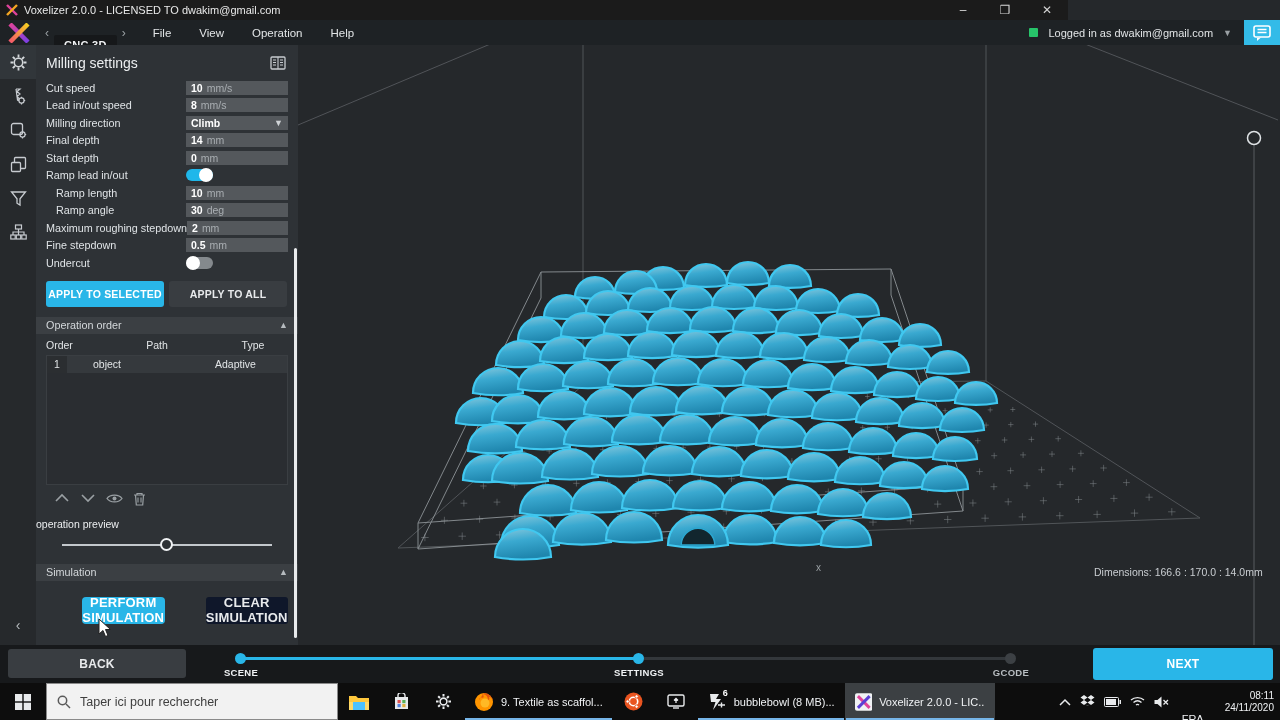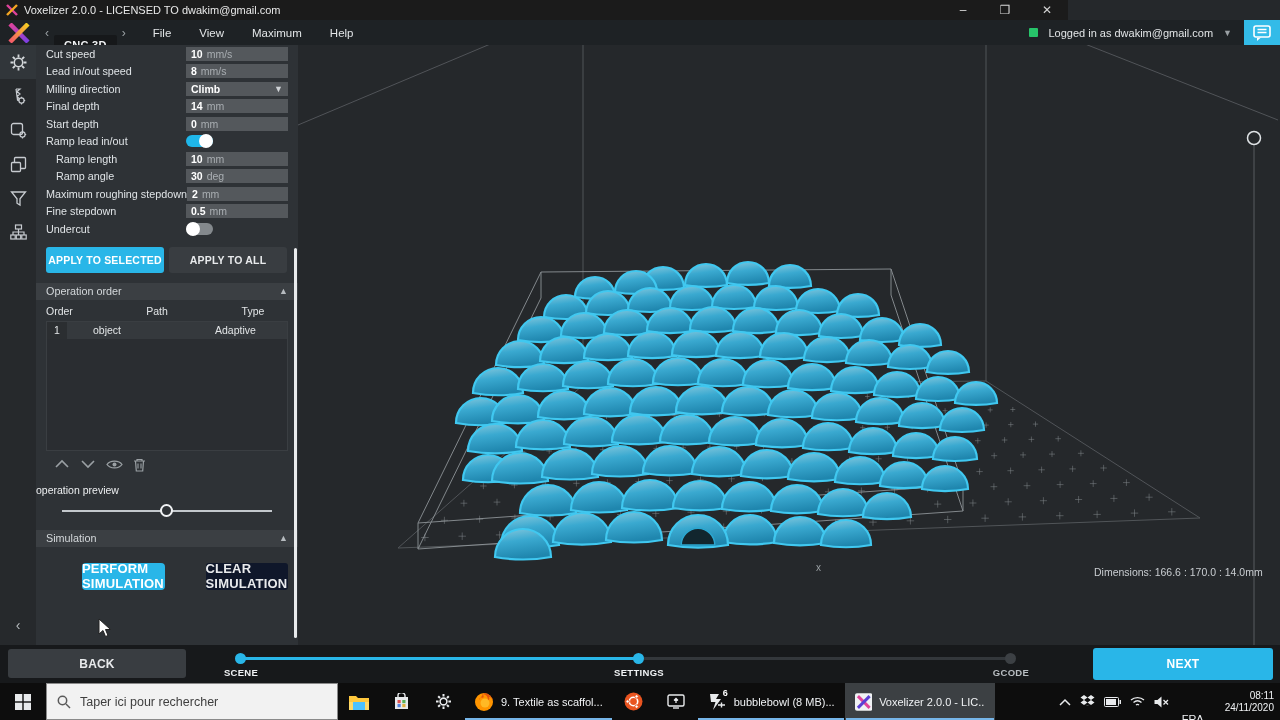--- a/index.html
+++ b/index.html
@@ -49,21 +49,21 @@
   .fbox i { font-style:normal; color:#a9aeb2; margin-left:4px; }
   .fbox .selchev { margin-left:auto; color:#cfd3d6; font-size:9px; }
   .toggle { width:27px; height:12px; border-radius:6px; position:relative; margin-right:75px; }
   .toggle.on { background:#1fb7ea; }
   .toggle.off { background:#84898d; }
   .toggle .knob { position:absolute; top:-1px; width:14px; height:14px; border-radius:50%; background:#fff; }
   .toggle.on .knob { right:0; }
   .toggle.off .knob { left:0; }
   .applyrow { display:flex; gap:5px; padding:9px 10px 10px 10px; }
   .btn { display:flex; align-items:center; justify-content:center; font-weight:bold;
-    font-size:10.5px; letter-spacing:.2px; border-radius:3px; color:#fff; }
+    font-size:10.5px; letter-spacing:.2px; border-radius:3px; color:#fff;text-align:center; }
   .btn.cyan { background:#29b6e8; }
   .btn.dark { background:#393d41; color:#e8eaec; }
   .applyrow .btn { width:118px; height:26px; }
   .sechdr { height:17px; background:#3b3f43; display:flex; align-items:center; padding:0 10px;
     color:#d4d8db; font-size:10.8px; }
   .sechdr .chev { margin-left:auto; color:#b6bbbf; font-size:9px; }
   .optable-head { display:flex; padding:5px 10px 4px 10px; color:#e2e5e7; font-size:10.5px; }
   .optable-head span:nth-child(1){ width:50px; }
   .optable-head span:nth-child(2){ flex:1; text-align:center; }
   .optable-head span:nth-child(3){ width:70px; text-align:center; }
@@ -154,21 +154,21 @@
           </linearGradient>
       </defs>
       <path d="M4,1 L22,19" stroke="url(#lg1)" stroke-width="4.5"></path>
       <path d="M22,1 L4,19" stroke="url(#lg2)" stroke-width="4.5"></path>
     </svg>
     <span class="navchev">‹</span>
     <span class="wsbox">CNC 3D</span>
     <span class="navchev">›</span>
     <span class="menuitem" style="margin-left:8px">File</span>
     <span class="menuitem">View</span>
-    <span class="menuitem">Maximum</span>
+    <span class="menuitem">Operation</span>
     <span class="menuitem">Help</span>
     <div class="menuright">
       <span class="greendot"></span>
       <span class="loggedin">Logged in as dwakim@gmail.com</span>
       <span class="acctchev">▼</span>
       <div class="msgbtn">
         <svg width="18" height="16" viewBox="0 0 18 16">
           <rect x="1" y="1" width="16" height="11" rx="2" fill="none" stroke="#fff" stroke-width="1.6"></rect>
           <path d="M4,13 L4,16 L8,12.5" fill="#fff"></path>
           <path d="M4.5,4.5 h9 M4.5,7.5 h9" stroke="#fff" stroke-width="1.4"></path>
@@ -221,20 +221,27 @@
         <rect x="0.8" y="11" width="4.4" height="4" fill="none" stroke="#c7cbd0" stroke-width="1.2"></rect>
         <rect x="6.3" y="11" width="4.4" height="4" fill="none" stroke="#c7cbd0" stroke-width="1.2"></rect>
         <rect x="11.8" y="11" width="4.4" height="4" fill="none" stroke="#c7cbd0" stroke-width="1.2"></rect>
         <path d="M8.5,5 v3 M3,11 V8 h11 v3 M8.5,8 v3" fill="none" stroke="#c7cbd0" stroke-width="1.2"></path>
       </svg>
     </div>
     <div class="collapse">‹</div>
   </div>
 
   <div class="panel">
+    <div class="ptitle">
+      <span class="t">Milling settings</span>
+      <svg width="16" height="14" viewBox="0 0 16 14">
+        <rect x="1" y="1" width="14" height="12" rx="1" fill="none" stroke="#c7cbd0" stroke-width="1.3"></rect>
+        <path d="M8,1 v12 M3,4 h3 M3,6.5 h3 M3,9 h3 M10,4 h3 M10,6.5 h3 M10,9 h3" stroke="#c7cbd0" stroke-width="1.1"></path>
+      </svg>
+    </div>
 
     <div class="frow">
       <span class="lbl">Cut speed</span>
       <span class="fbox">
           <b>10</b>
           <i>mm/s</i>
         </span>
     </div>
     <div class="frow">
       <span class="lbl">Lead in/out speed</span>

